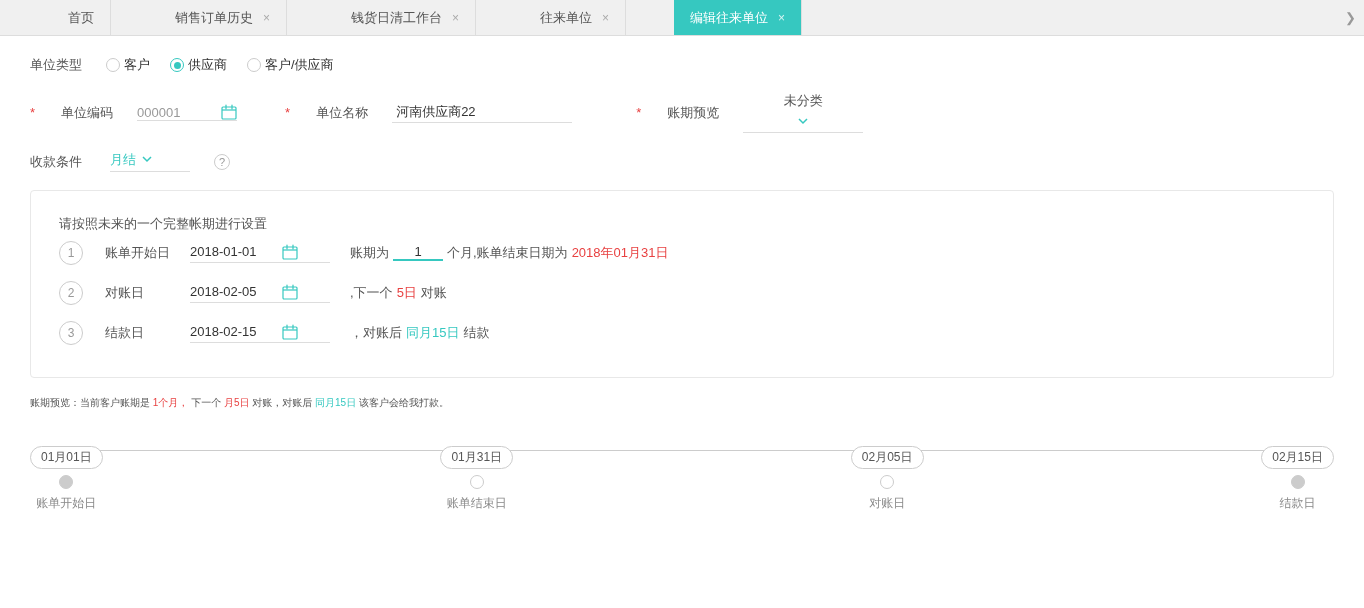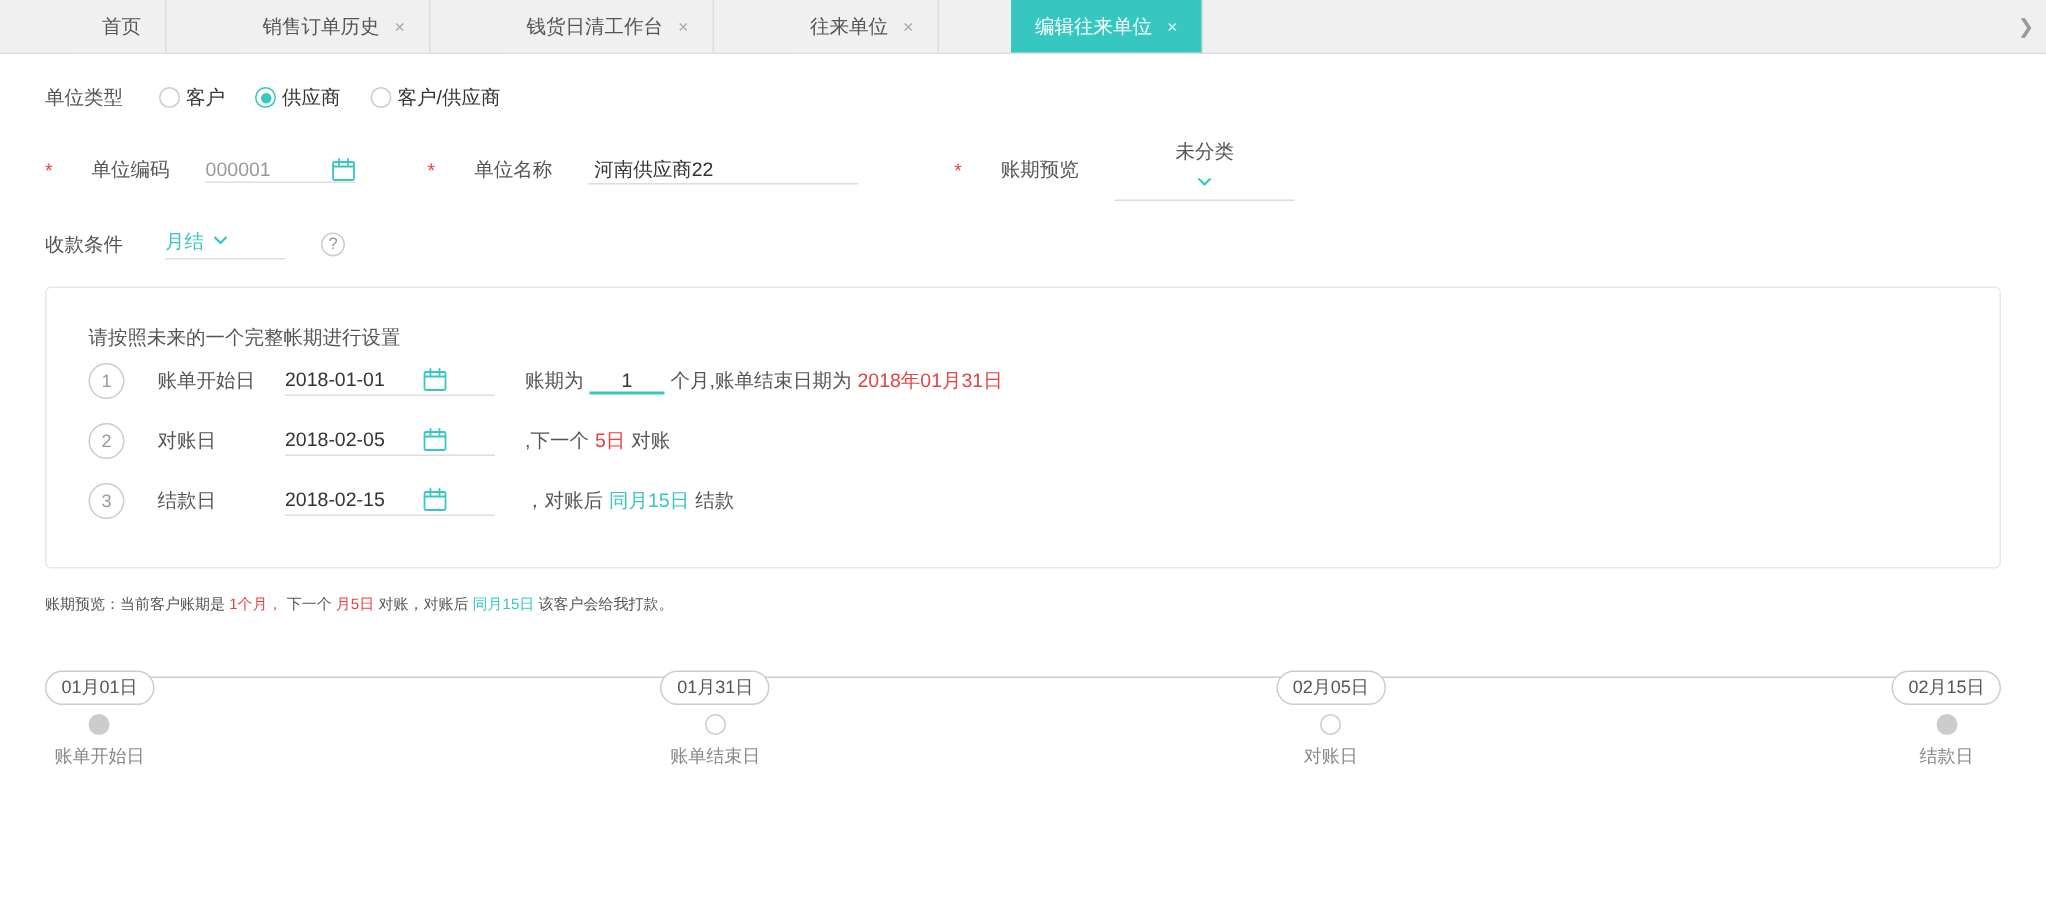--- a/index.html
+++ b/index.html
@@ -205,21 +205,21 @@
       outline: none;
       font-size: 13px;
       color: #333;
       background: transparent;
       width: 90px;
     }
     .step-desc {
       color: #555;
       font-size: 13px;
       display: flex;
-      align-items: center;
+      align-items: flex-start;
       gap: 4px;
       flex-wrap: wrap;
     }
     .highlight-red { color: #e84141; }
     .highlight-teal { color: #36c8c0; }
     .step-input-period {
       border: none;
       border-bottom: 2px solid #36c8c0;
       outline: none;
       font-size: 13px;

